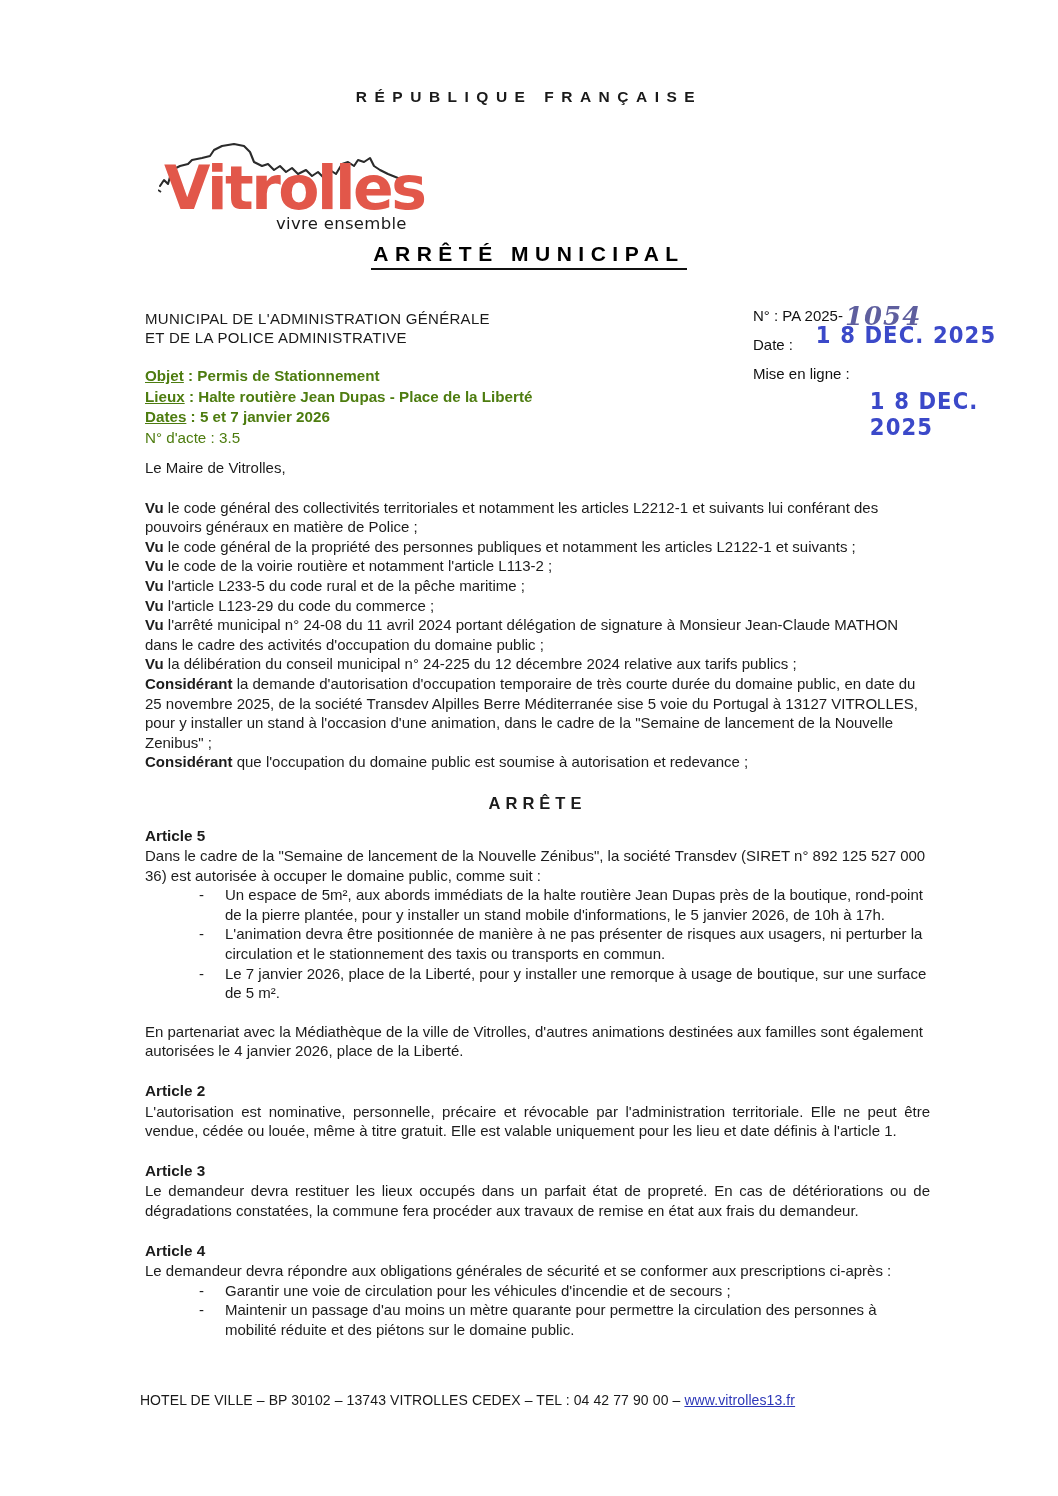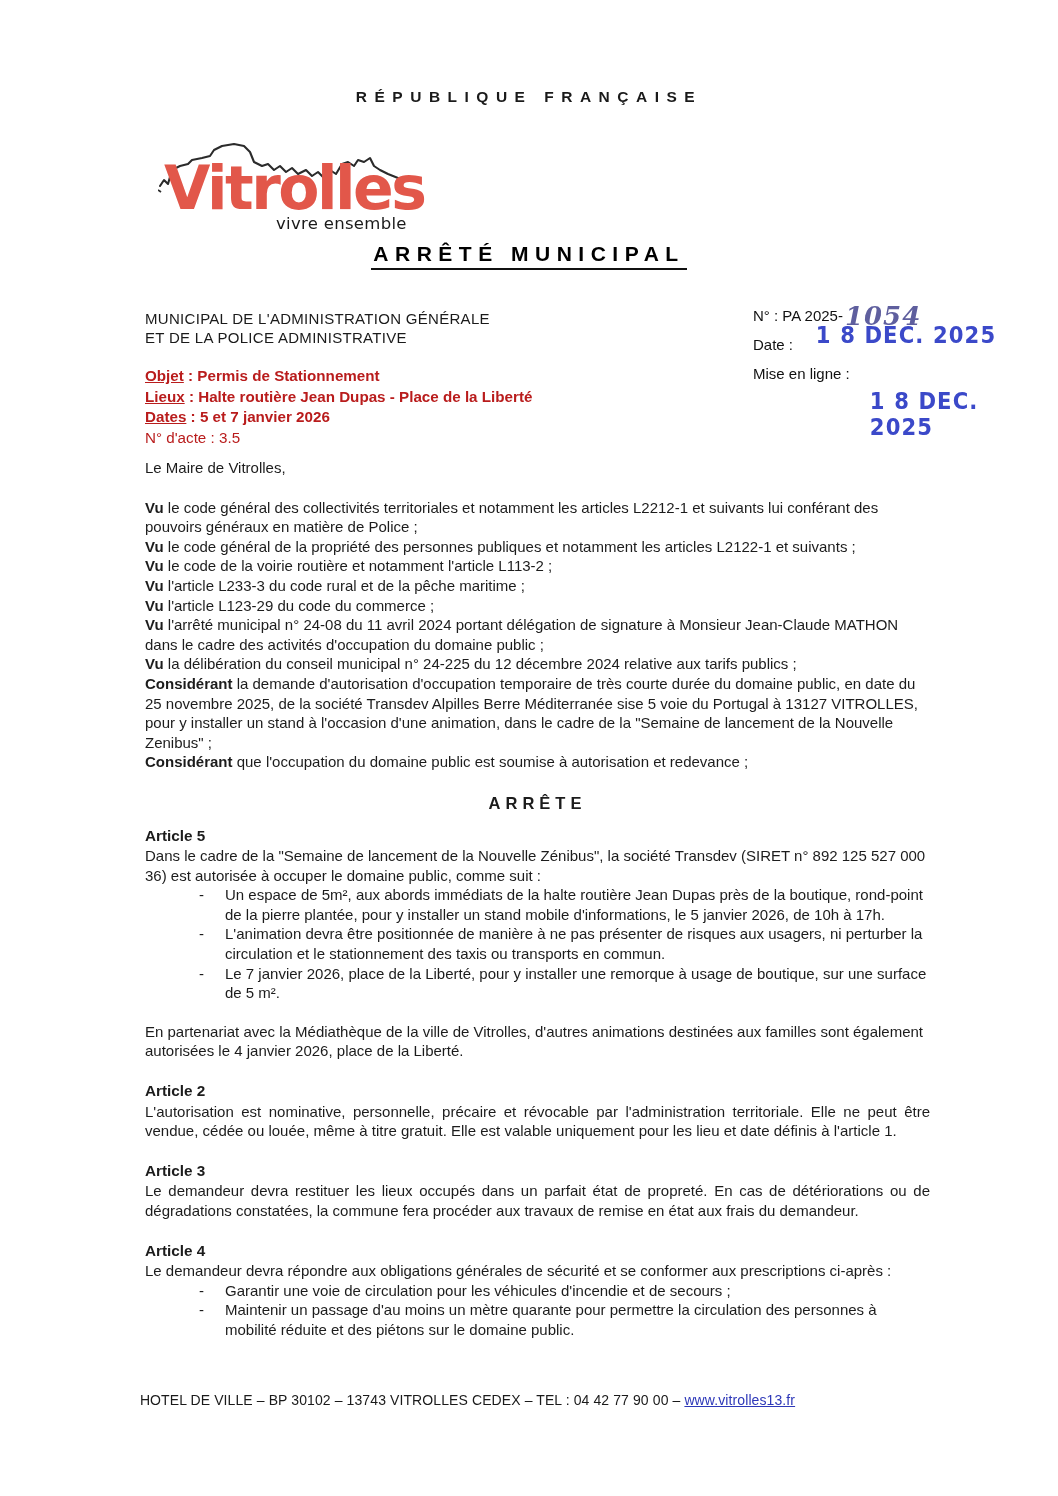--- a/index.html
+++ b/index.html
@@ -96,21 +96,21 @@
     color: #1a1a1a;
   }
 
   
   .subject {
     position: absolute;
     top: 366px;
     left: 145px;
     font-size: 15.2px;
     line-height: 20.5px;
-    color: #b91c1c;
+    color: #4d7c0f;
   }
   .subject .row { white-space: nowrap; }
   .subject .lbl {
     font-weight: bold;
     text-decoration: underline;
   }
   .subject .val { font-weight: bold; }
   .subject .plain { font-weight: normal; }
 
   
@@ -275,21 +275,21 @@
   <div class="stamp stamp-date">1 8 DEC. 2025</div>
   <div class="stamp stamp-online">1 8 DEC. 2025</div>
 
   <div class="body">
     <div class="mayor">Le Maire de Vitrolles,</div>
 
     <div id="clauses">
         <p class="clause"><b>Vu</b><span> le code général des collectivités territoriales et notamment les articles L2212-1 et suivants lui conférant des pouvoirs généraux en matière de Police ;</span></p>
         <p class="clause"><b>Vu</b><span> le code général de la propriété des personnes publiques et notamment les articles L2122-1 et suivants ;</span></p>
         <p class="clause"><b>Vu</b><span> le code de la voirie routière et notamment l'article L113-2 ;</span></p>
-        <p class="clause"><b>Vu</b><span> l'article L233-3 du code rural et de la pêche maritime ;</span></p>
+        <p class="clause"><b>Vu</b><span> l'article L233-5 du code rural et de la pêche maritime ;</span></p>
         <p class="clause"><b>Vu</b><span> l'article L123-29 du code du commerce ;</span></p>
         <p class="clause"><b>Vu</b><span> l'arrêté municipal n° 24-08 du 11 avril 2024 portant délégation de signature à Monsieur Jean-Claude MATHON dans le cadre des activités d'occupation du domaine public ;</span></p>
         <p class="clause"><b>Vu</b><span> la délibération du conseil municipal n° 24-225 du 12 décembre 2024 relative aux tarifs publics ;</span></p>
         <p class="clause"><b>Considérant</b><span> la demande d'autorisation d'occupation temporaire de très courte durée du domaine public, en date du 25 novembre 2025, de la société Transdev Alpilles Berre Méditerranée sise 5 voie du Portugal à 13127 VITROLLES, pour y installer un stand à l'occasion d'une animation, dans le cadre de la "Semaine de lancement de la Nouvelle Zenibus" ;</span></p>
         <p class="clause"><b>Considérant</b><span> que l'occupation du domaine public est soumise à autorisation et redevance ;</span></p>
       </div>
 
     <div class="arrete-head">ARRÊTE</div>
 
     <div id="articles">

